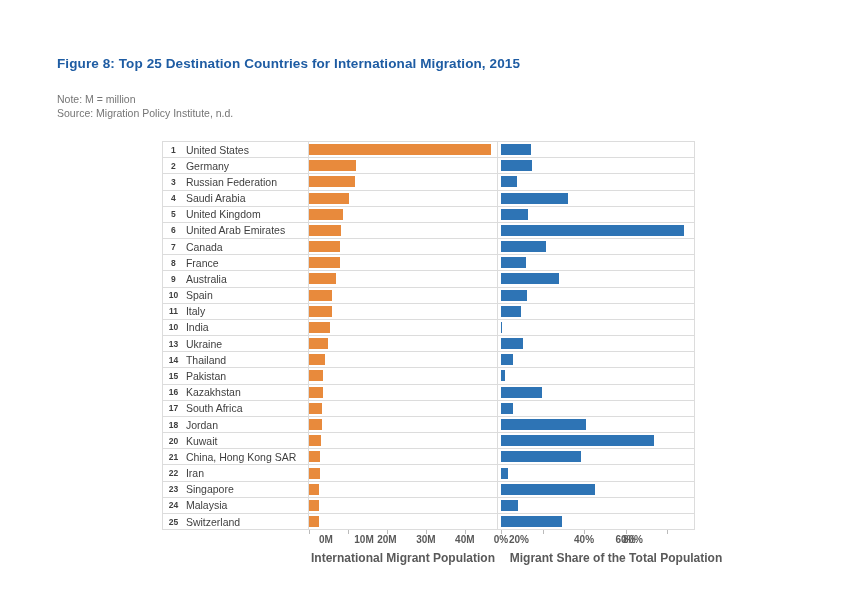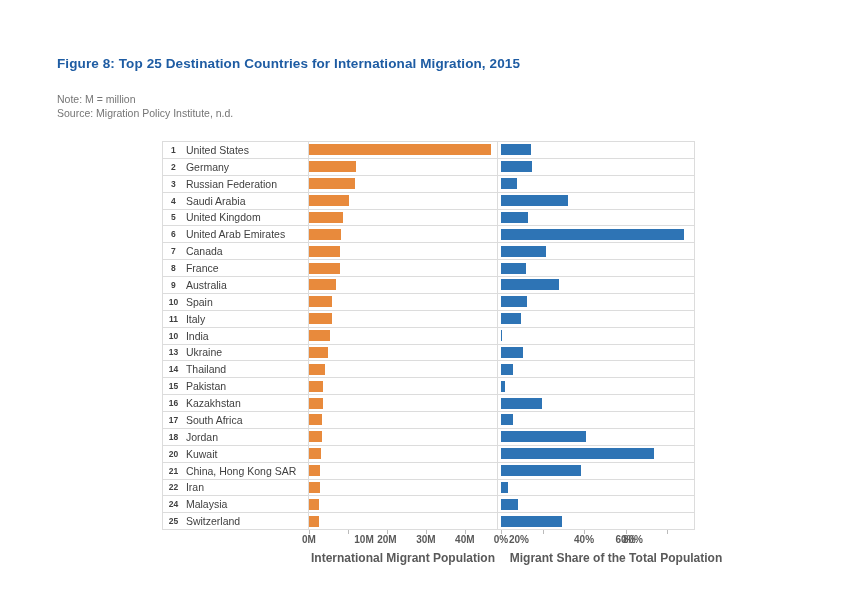--- a/index.html
+++ b/index.html
@@ -274,20 +274,30 @@
         <div class="cell-rank">22</div>
         <div class="cell-country">Iran</div>
         <div class="cell-chart left">
           <div class="bar population" style="width: 10.5188px;"></div>
         </div>
         <div class="cell-chart right">
           <div class="bar share" style="width: 7.0573px;"></div>
         </div>
       </div>
       <div class="row">
+        <div class="cell-rank">23</div>
+        <div class="cell-country">Singapore</div>
+        <div class="cell-chart left">
+          <div class="bar population" style="width: 9.73958px;"></div>
+        </div>
+        <div class="cell-chart right">
+          <div class="bar share" style="width: 94.2357px;"></div>
+        </div>
+      </div>
+      <div class="row">
         <div class="cell-rank">24</div>
         <div class="cell-country">Malaysia</div>
         <div class="cell-chart left">
           <div class="bar population" style="width: 9.73958px;"></div>
         </div>
         <div class="cell-chart right">
           <div class="bar share" style="width: 17.2281px;"></div>
         </div>
       </div>
       <div class="row">
@@ -299,21 +309,21 @@
         <div class="cell-chart right">
           <div class="bar share" style="width: 61.0249px;"></div>
         </div>
       </div>
     </div>
 
   <div id="axis-layer">
     <div class="axis-title" style="left:403px;">International Migrant Population</div>
     <div class="axis-title" style="left:598px;padding-left:36px;">Migrant Share of the Total Population</div>
   <div class="tick-mark" style="left: 309px;"></div>
-      <div class="tick-label" style="left: 309px;">0M</div>
+      <div class="tick-label" style="left: 326px;">0M</div>
       <div class="tick-mark" style="left: 347.958px;"></div>
       <div class="tick-label" style="left: 364px;">10M</div>
       <div class="tick-mark" style="left: 386.917px;"></div>
       <div class="tick-label" style="left: 386.917px;">20M</div>
       <div class="tick-mark" style="left: 425.875px;"></div>
       <div class="tick-label" style="left: 425.875px;">30M</div>
       <div class="tick-mark" style="left: 464.833px;"></div>
       <div class="tick-label" style="left: 464.833px;">40M</div>
       <div class="tick-mark" style="left: 501px;"></div>
       <div class="tick-label" style="left: 501px;">0%</div>

